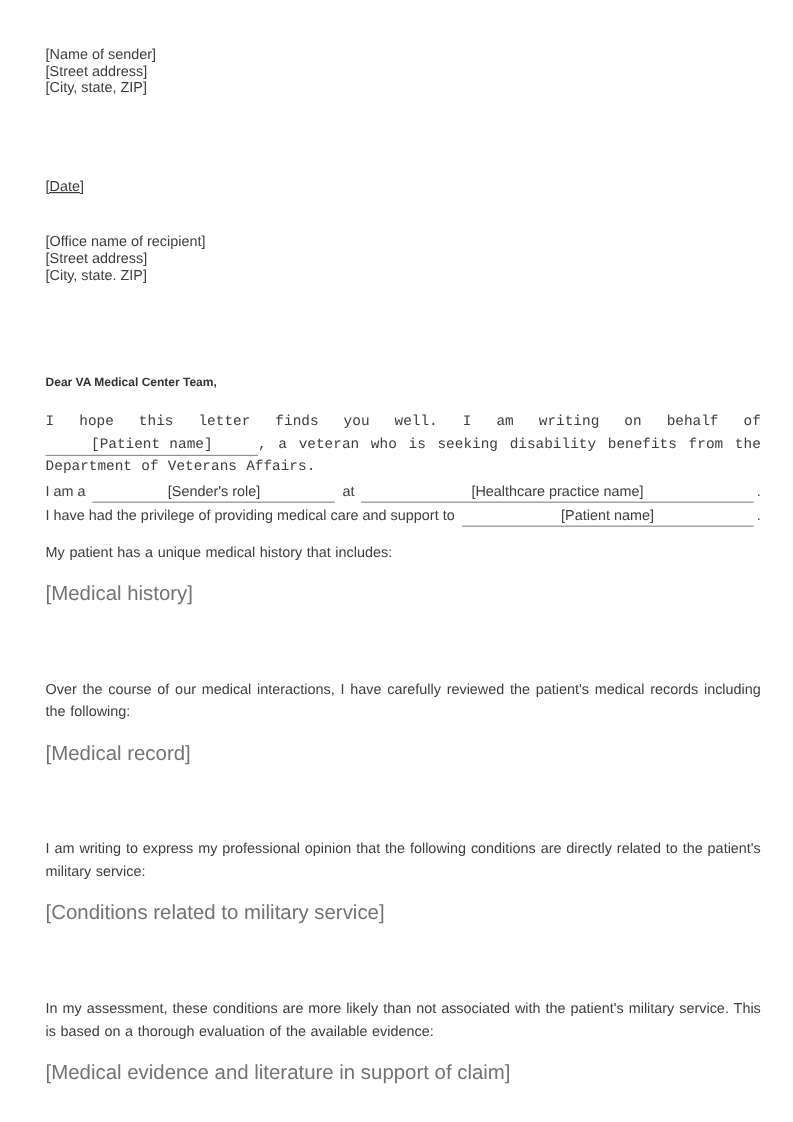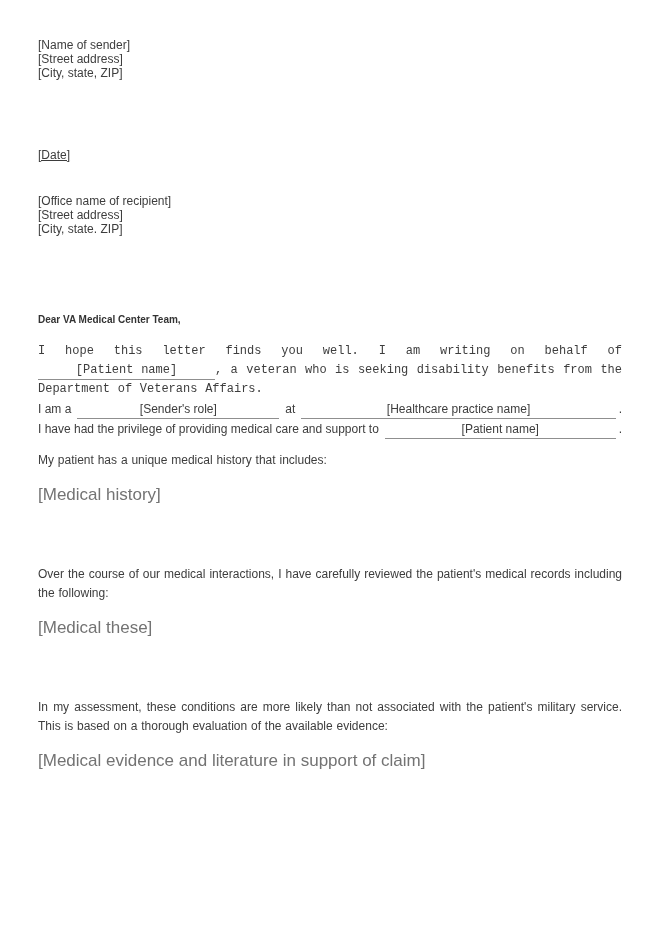--- a/index.html
+++ b/index.html
@@ -9,21 +9,21 @@
     height: 935px;
     font-family: "Liberation Sans", sans-serif;
     overflow: hidden;
   }
   .letter {
     position: relative;
     width: 661px;
     height: 882px;
     background: #ffffff;
     color: #3d3d3d;
-    padding: 38px 39px 0 38px;
+    padding: 38px 27px 0 38px;
     font-size: 12px;
   }
   .addr-block { line-height: 14px; font-size: 12px; }
   .addr-line { display: block; }
   .date-line { margin-top: 68px; line-height: 14px; text-decoration: underline; }
   .recipient-block { margin-top: 32px; }
   .salutation {
     margin-top: 76px;
     font-weight: bold;
     font-size: 10px;
@@ -107,22 +107,26 @@
     </div>
   </div>
 
   <div class="section-first">
     <p class="para">My patient has a unique medical history that includes:</p>
     <div class="placeholder-line">[Medical history]</div>
   </div>
 
   <div class="section">
     <p class="para">Over the course of our medical interactions, I have carefully reviewed the patient's medical records including the following:</p>
-    <div class="placeholder-line">[Medical these]</div>
+    <div class="placeholder-line">[Medical record]</div>
   </div>
 
+  <div class="section">
+    <p class="para">I am writing to express my professional opinion that the following conditions are directly related to the patient's military service:</p>
+    <div class="placeholder-line">[Conditions related to military service]</div>
+  </div>
 
   <div class="section">
     <p class="para">In my assessment, these conditions are more likely than not associated with the patient's military service. This is based on a thorough evaluation of the available evidence:</p>
     <div class="placeholder-line">[Medical evidence and literature in support of claim]</div>
   </div>
 
 </div>
 
 </body></html>

